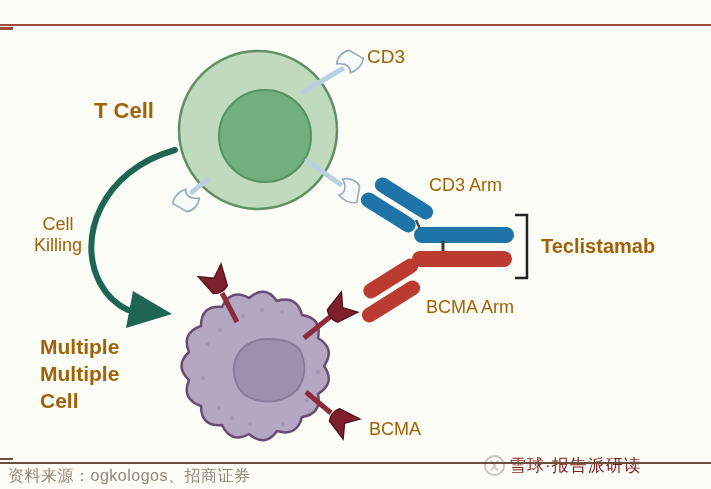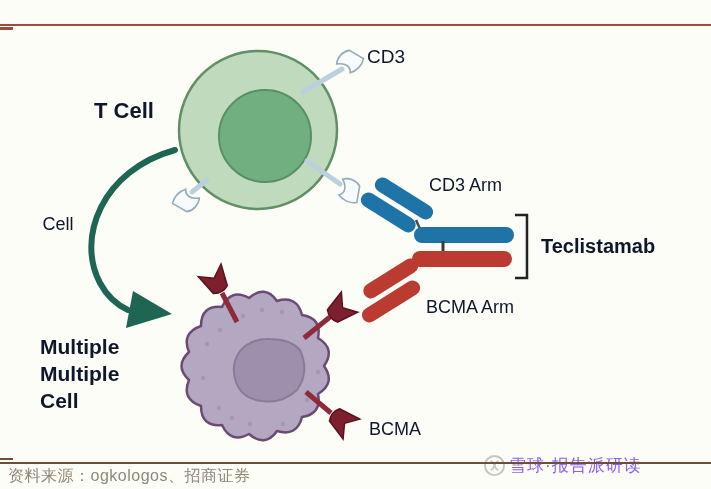--- a/index.html
+++ b/index.html
@@ -9,32 +9,32 @@
     font-family:"Liberation Sans",sans-serif;
   }
   .title{
     position:absolute;left:8px;top:4px;
     font-size:15px;font-weight:bold;color:#A6473C;
     letter-spacing:.3px;white-space:pre;
   }
   .rule-top{position:absolute;left:0;top:24px;width:711px;height:2px;background:#9F4A3D;}
   .rule-top-stub{position:absolute;left:0;top:27px;width:13px;height:3px;background:#9F4A3D;}
   .diagram-svg{position:absolute;left:0;top:0;}
-  .lbl{position:absolute;color:#0f172a;white-space:nowrap;}
+  .lbl{position:absolute;color:#a16207;white-space:nowrap;}
   .lbl-cd3{left:367px;top:46px;font-size:19px;}
   .lbl-tcell{left:94px;top:98px;font-size:22px;font-weight:bold;}
   .lbl-killing{left:22px;top:214px;width:72px;font-size:18px;line-height:21px;text-align:center;white-space:normal;}
   .lbl-cd3arm{left:429px;top:175px;font-size:18px;}
   .lbl-teclistamab{left:541px;top:235px;font-size:20px;font-weight:bold;}
   .lbl-bcmaarm{left:426px;top:297px;font-size:18px;}
   .lbl-mm{left:40px;top:333px;width:165px;font-size:21px;font-weight:bold;line-height:27px;text-align:left;white-space:normal;}
   .lbl-bcma{left:369px;top:419px;font-size:18px;}
   .watermark{
     position:absolute;left:483px;top:454px;display:flex;align-items:center;gap:3px;
-    color:#8b5cf6;font-size:17px;letter-spacing:1px;white-space:nowrap;
+    color:#7f1d1d;font-size:17px;letter-spacing:1px;white-space:nowrap;
   }
   .rule-bottom{position:absolute;left:0;top:462px;width:711px;height:2px;background:#6F4D3B;}
   .rule-bottom-stub{position:absolute;left:0;top:458px;width:13px;height:2px;background:#6F4D3B;}
   .source{position:absolute;left:8px;top:466px;font-size:16px;color:#93867B;letter-spacing:.5px;}
 </style>
 </head>
 <body>
 
 <div class="page">
 
@@ -124,20 +124,21 @@
       <rect x="0" y="-7.5" width="62" height="15" rx="7.5" fill="#BC3B31" transform="translate(417,262) rotate(148)"></rect>
       <rect x="0" y="-7.5" width="66" height="15" rx="7.5" fill="#BC3B31" transform="translate(419,284) rotate(148)"></rect>
     </g>
     <path d="M515,215 L527,215 L527,278 L515,278" fill="none" stroke="#222222" stroke-width="2.5"></path>
   </svg>
 
   <div class="lbl lbl-cd3">CD3</div>
   <div class="lbl lbl-tcell">T Cell</div>
   <div class="lbl lbl-killing">
     <div>Cell</div>
+    <div>Killing</div>
   </div>
   <div class="lbl lbl-cd3arm">CD3 Arm</div>
   <div class="lbl lbl-teclistamab">Teclistamab</div>
   <div class="lbl lbl-bcmaarm">BCMA Arm</div>
   <div class="lbl lbl-mm">
     <div>Multiple</div>
     <div>Multiple</div>
     <div>Cell</div>
   </div>
   <div class="lbl lbl-bcma">BCMA</div>

